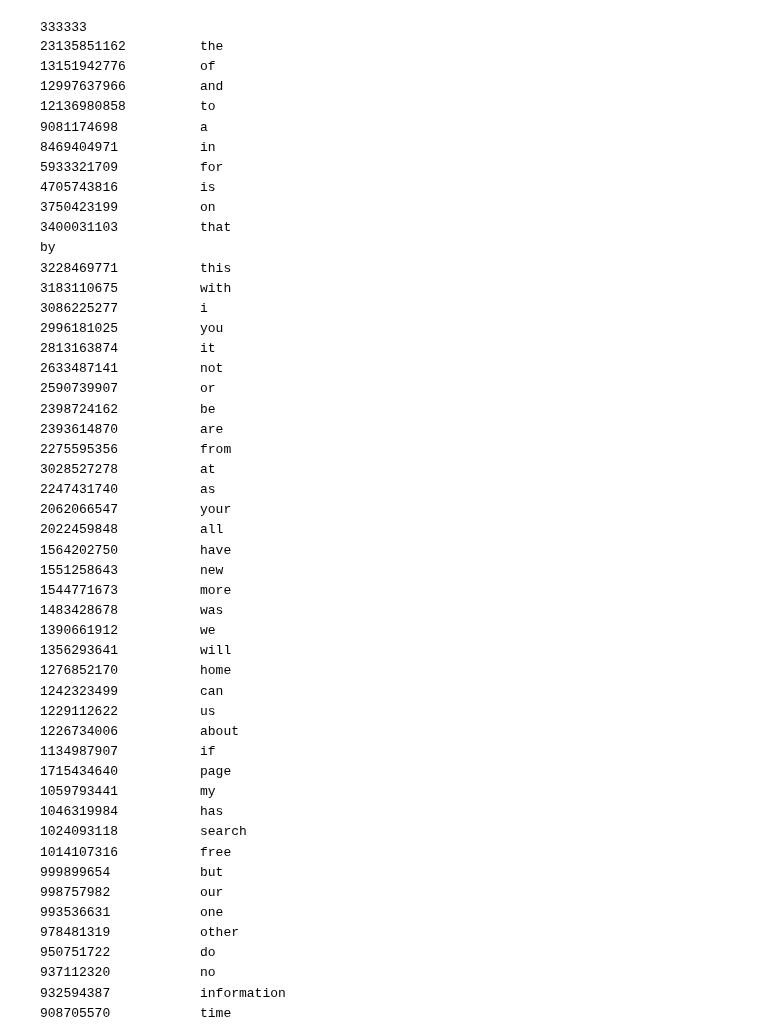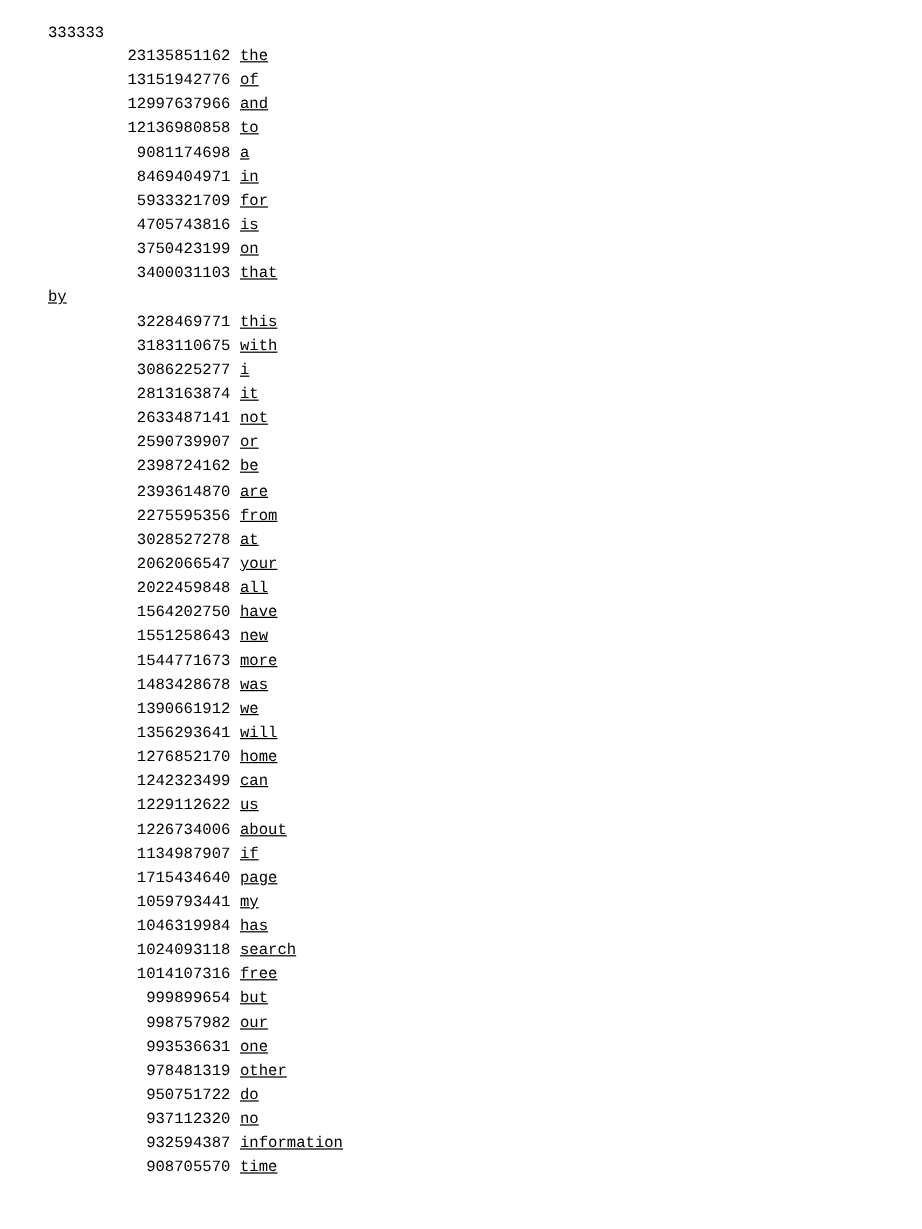--- a/index.html
+++ b/index.html
@@ -23,26 +23,25 @@
       margin-left: 0;
     }
     .data-row {
       display: flex;
       line-height: 1.55;
       white-space: pre;
     }
     .col-number {
       display: inline-block;
       width: 160px;
-      text-align: right;
+      text-align: left;
       padding-right: 8px;
     }
     .col-word {
       display: inline-block;
-      text-decoration: underline;
     }
     .top-number {
       margin-bottom: 2px;
     }
   </style>
 </head>
 <body>
 
 <div class="header top-number">333333</div>
 
@@ -54,27 +53,29 @@
     <div class="data-row"><span class="col-number">9081174698</span><span class="col-word">a</span></div>
     <div class="data-row"><span class="col-number">8469404971</span><span class="col-word">in</span></div>
     <div class="data-row"><span class="col-number">5933321709</span><span class="col-word">for</span></div>
     <div class="data-row"><span class="col-number">4705743816</span><span class="col-word">is</span></div>
     <div class="data-row"><span class="col-number">3750423199</span><span class="col-word">on</span></div>
     <div class="data-row"><span class="col-number">3400031103</span><span class="col-word">that</span></div>
     <div class="data-row"><span class="col-word">by</span></div>
     <div class="data-row"><span class="col-number">3228469771</span><span class="col-word">this</span></div>
     <div class="data-row"><span class="col-number">3183110675</span><span class="col-word">with</span></div>
     <div class="data-row"><span class="col-number">3086225277</span><span class="col-word">i</span></div>
+    <div class="data-row"><span class="col-number">2996181025</span><span class="col-word">you</span></div>
     <div class="data-row"><span class="col-number">2813163874</span><span class="col-word">it</span></div>
     <div class="data-row"><span class="col-number">2633487141</span><span class="col-word">not</span></div>
     <div class="data-row"><span class="col-number">2590739907</span><span class="col-word">or</span></div>
     <div class="data-row"><span class="col-number">2398724162</span><span class="col-word">be</span></div>
     <div class="data-row"><span class="col-number">2393614870</span><span class="col-word">are</span></div>
     <div class="data-row"><span class="col-number">2275595356</span><span class="col-word">from</span></div>
     <div class="data-row"><span class="col-number">3028527278</span><span class="col-word">at</span></div>
+    <div class="data-row"><span class="col-number">2247431740</span><span class="col-word">as</span></div>
     <div class="data-row"><span class="col-number">2062066547</span><span class="col-word">your</span></div>
     <div class="data-row"><span class="col-number">2022459848</span><span class="col-word">all</span></div>
     <div class="data-row"><span class="col-number">1564202750</span><span class="col-word">have</span></div>
     <div class="data-row"><span class="col-number">1551258643</span><span class="col-word">new</span></div>
     <div class="data-row"><span class="col-number">1544771673</span><span class="col-word">more</span></div>
     <div class="data-row"><span class="col-number">1483428678</span><span class="col-word">was</span></div>
     <div class="data-row"><span class="col-number">1390661912</span><span class="col-word">we</span></div>
     <div class="data-row"><span class="col-number">1356293641</span><span class="col-word">will</span></div>
     <div class="data-row"><span class="col-number">1276852170</span><span class="col-word">home</span></div>
     <div class="data-row"><span class="col-number">1242323499</span><span class="col-word">can</span></div>

